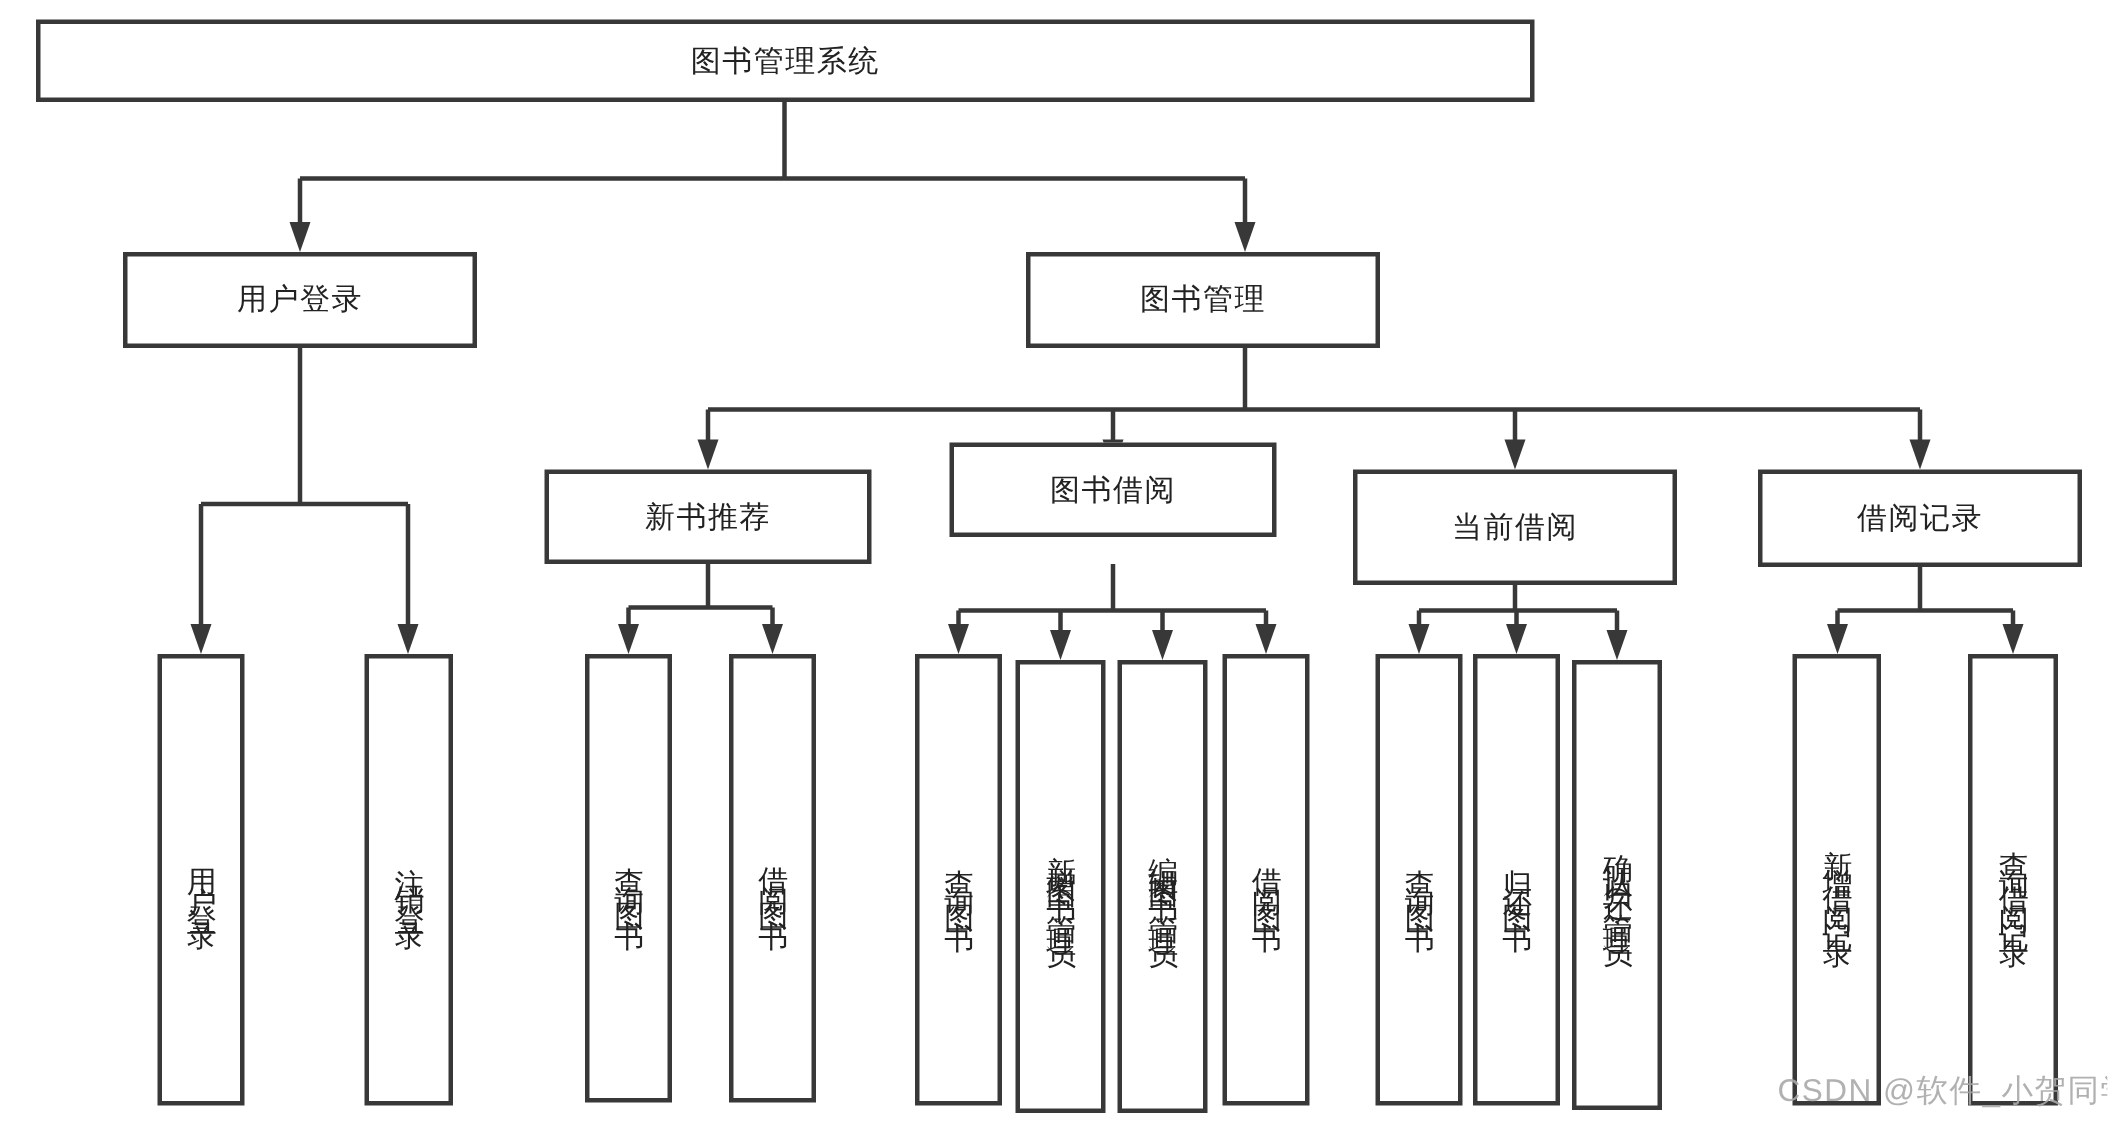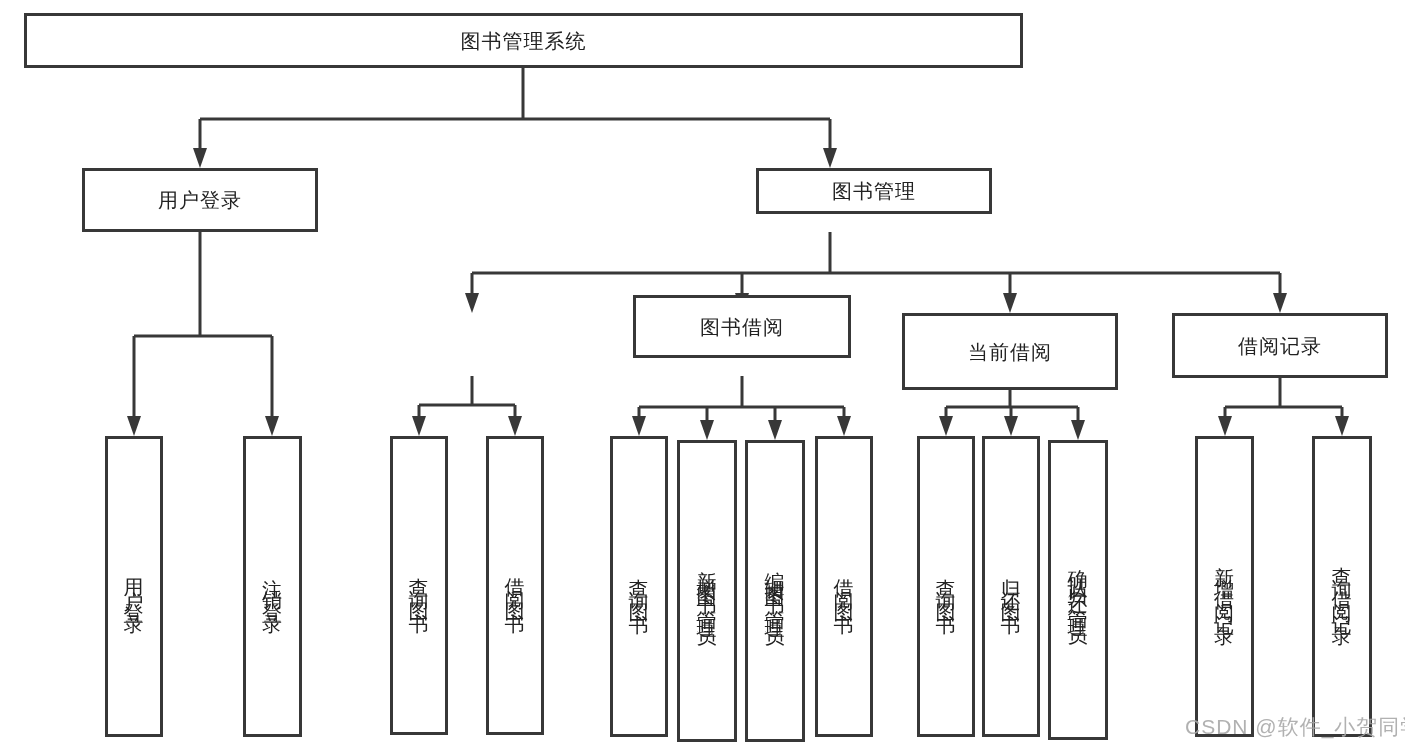--- a/index.html
+++ b/index.html
@@ -86,22 +86,23 @@
       <polygon points="1004,416 1018,416 1011,436"></polygon>
       <polygon points="1071,420 1085,420 1078,440"></polygon>
       <polygon points="1218,416 1232,416 1225,436"></polygon>
       <polygon points="1335,416 1349,416 1342,436"></polygon>
     </g>
   </svg>
 
   <div class="box box-h" style="left:24px; top:13px; width:999px; height:55px;">图书管理系统</div>
 
   <div class="box box-h" style="left:82px; top:168px; width:236px; height:64px;">用户登录</div>
-  <div class="box box-h" style="left:756px; top:168px; width:236px; height:46px;">图书管理</div>
+  <div class="box box-h" style="left:684px; top:168px; width:236px; height:64px;">图书管理</div>
 
+  <div class="box box-h" style="left:363px; top:313px; width:218px; height:63px;">新书推荐</div>
   <div class="box box-h" style="left:633px; top:295px; width:218px; height:63px;">图书借阅</div>
   <div class="box box-h" style="left:902px; top:313px; width:216px; height:77px;">当前借阅</div>
   <div class="box box-h" style="left:1172px; top:313px; width:216px; height:65px;">借阅记录</div>
 
   <div class="box box-v" style="left:105px; top:436px; width:58px; height:301px;">用户登录</div>
   <div class="box box-v" style="left:243px; top:436px; width:59px; height:301px;">注销登录</div>
 
   <div class="box box-v" style="left:390px; top:436px; width:58px; height:299px;">查询图书</div>
   <div class="box box-v" style="left:486px; top:436px; width:58px; height:299px;">借阅图书</div>
 

